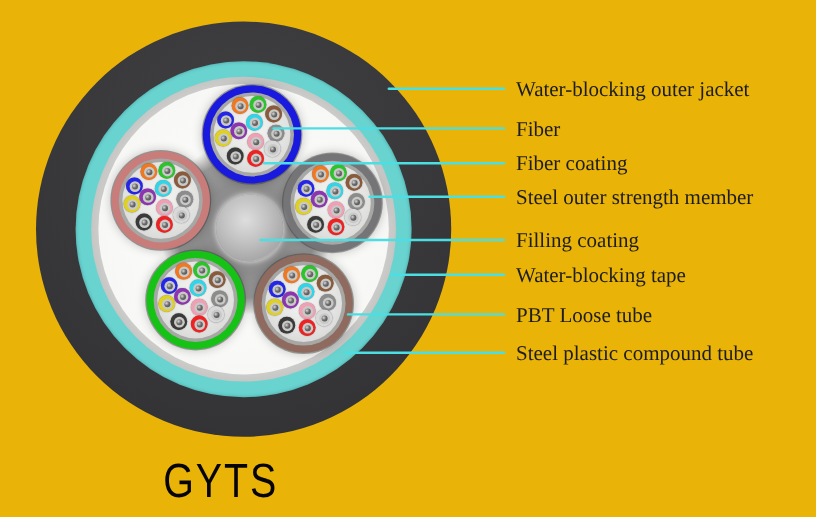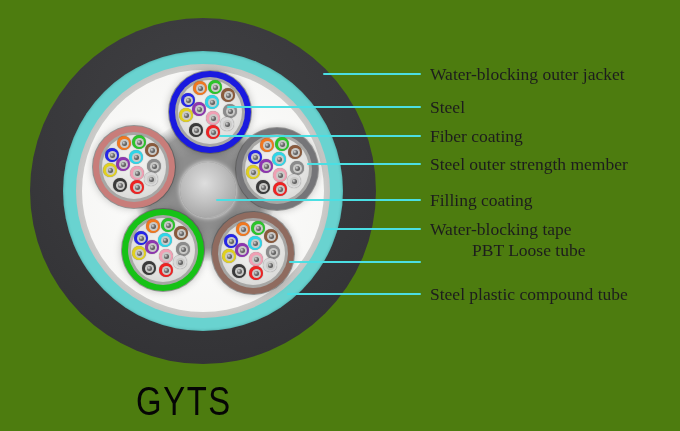--- a/index.html
+++ b/index.html
@@ -1,16 +1,16 @@
 <!DOCTYPE html>
 <html><head>
 <meta charset="utf-8">
 <style>
   html,body{margin:0;padding:0;background:#ffffff;}
-  .stage{position:relative;width:680px;height:431px;background:#4d7c0f;overflow:hidden;
+  .stage{position:relative;width:680px;height:431px;background:#eab308;overflow:hidden;
          font-family:"Liberation Serif", serif;}
   .circ{position:absolute;border-radius:50%;}
   
   .jacket{left:30px;top:18px;width:346px;height:346px;
           background:radial-gradient(circle at 50% 30%, #414144 0%, #38383b 55%, #303033 100%);}
   .tape{left:63px;top:51px;width:280px;height:280px;box-shadow:inset 0 0 3px rgba(0,60,60,.35);}
   .steel{left:76px;top:64px;width:254px;height:254px;
          background:radial-gradient(circle, #d9d9d7 60%, #90908e 100%);}
   .interior{left:82px;top:70px;width:242px;height:242px;
             background:radial-gradient(circle, #ffffff 0%, #f6f6f4 80%, #e9e9e7 100%);}
@@ -309,28 +309,28 @@
             <div class="dot"></div>
           </div>
         </div>
       </div>
     <div class="circ core"></div>
   </div>
   <div id="labels">
       <div class="lline" style="left: 323px; width: 98px; top: 73px; background: rgb(75, 223, 227);"></div>
       <div class="lbl" style="top: 63px;">Water-blocking outer jacket</div>
       <div class="lline" style="left: 227px; width: 194px; top: 106px; background: rgb(75, 223, 227);"></div>
-      <div class="lbl" style="top: 96px;">Steel</div>
+      <div class="lbl" style="top: 96px;">Fiber</div>
       <div class="lline" style="left: 219px; width: 202px; top: 135px; background: rgb(75, 223, 227);"></div>
       <div class="lbl" style="top: 125px; font-family: Liberation Serif, serif;">Fiber coating</div>
       <div class="lline" style="left: 307px; width: 114px; top: 163px; background: rgb(75, 223, 227);"></div>
       <div class="lbl" style="top: 153px;">Steel outer strength member</div>
       <div class="lline" style="left: 216px; width: 205px; top: 199px; background: rgb(75, 223, 227);"></div>
       <div class="lbl" style="top: 189px;">Filling coating</div>
       <div class="lline" style="left: 325px; width: 96px; top: 228px; background: rgb(75, 223, 227);"></div>
       <div class="lbl" style="top: 218px; text-align: center;">Water-blocking tape</div>
       <div class="lline" style="left: 289px; width: 132px; top: 261px; background: rgb(75, 223, 227);"></div>
-      <div class="lbl" style="top: 239px; margin-left: 42px;">PBT Loose tube</div>
+      <div class="lbl" style="top: 251px;">PBT Loose tube</div>
       <div class="lline" style="left: 287px; width: 134px; top: 293px; background: rgb(75, 223, 227);"></div>
       <div class="lbl" style="top: 283px;">Steel plastic compound tube</div>
     </div>
   <div class="title">GYTS</div>
 </div>
 
 </body></html>

